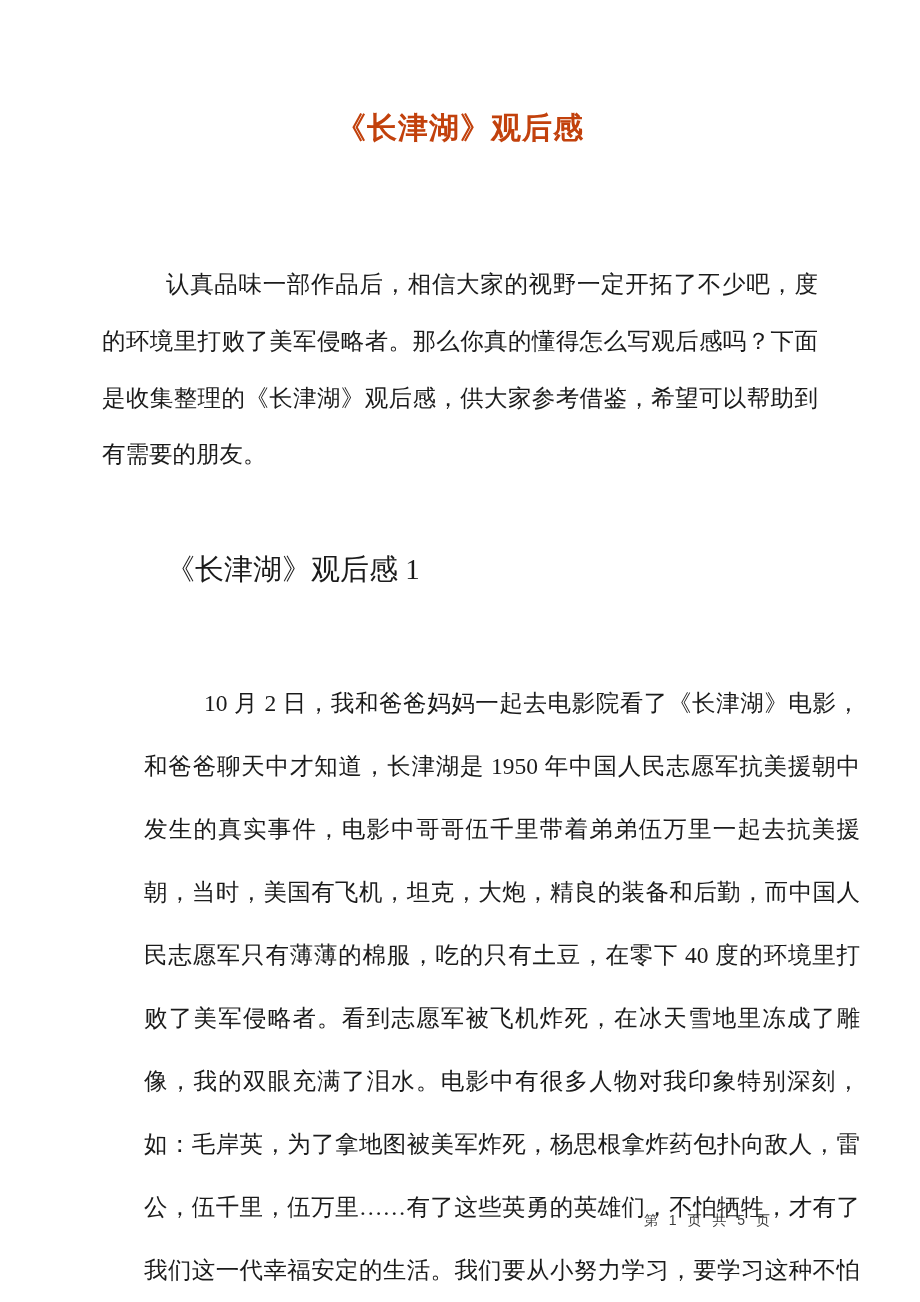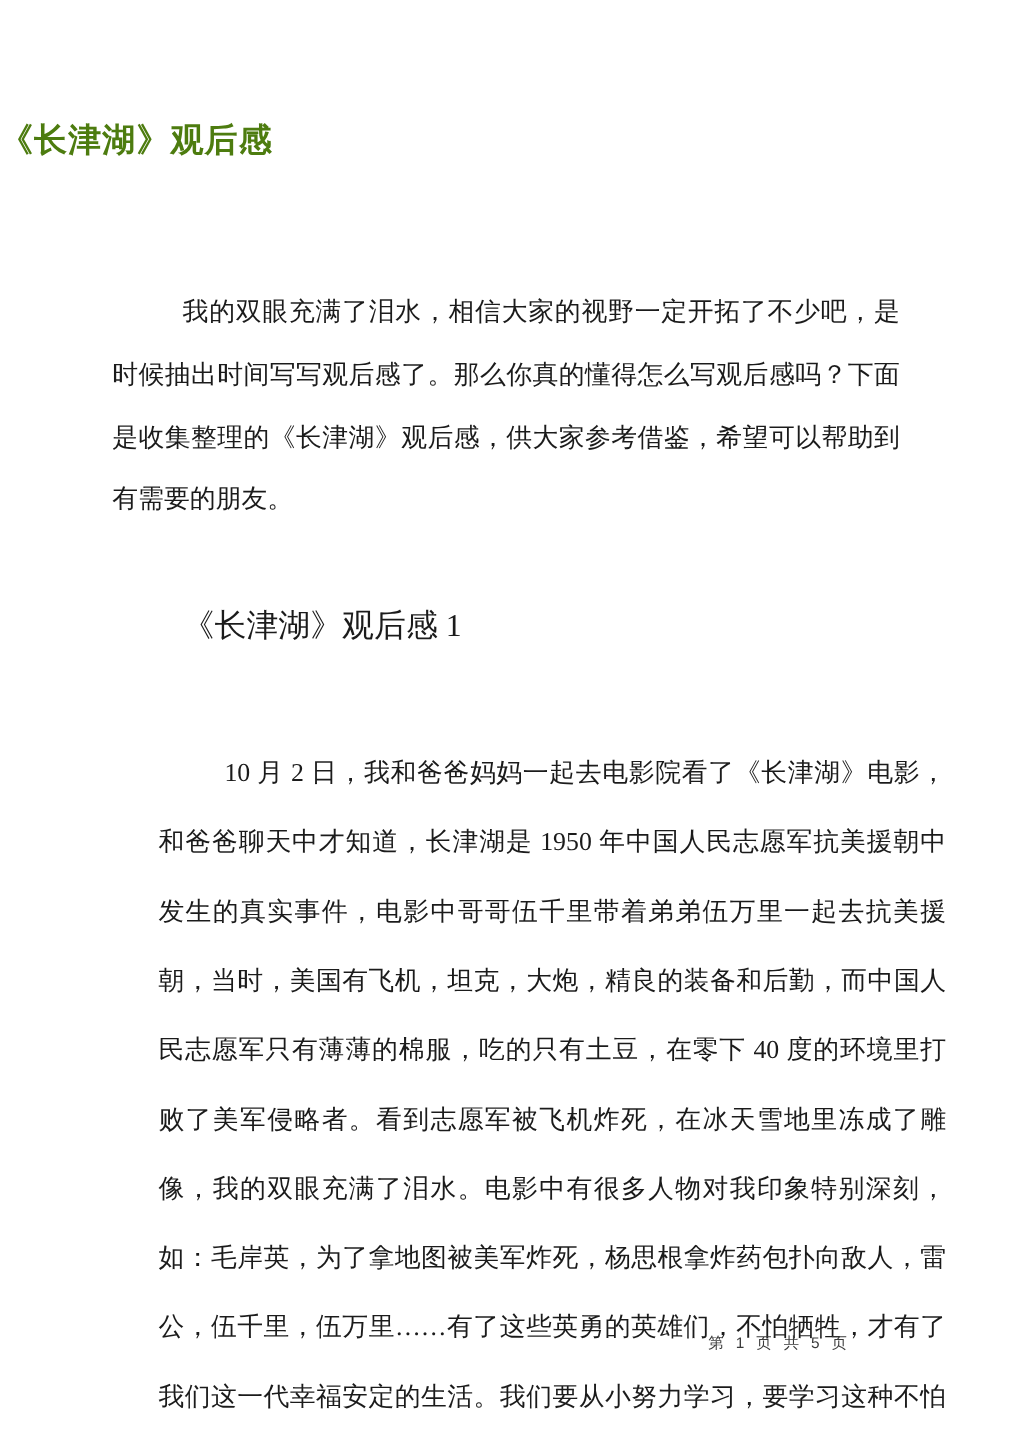--- a/index.html
+++ b/index.html
@@ -15,25 +15,26 @@
     overflow: hidden;
     color: #1b1b1b;
     font-family: "Liberation Serif", serif;
   }
   .doc-title {
     position: absolute;
     top: 106px;
     left: 0;
     right: 0;
     margin: 0;
+    text-align: center;
     font-family: "Liberation Sans", sans-serif;
     font-size: 30px;
     line-height: 44px;
     font-weight: 700;
-    color: #4d7c0f;
+    color: #c2410c;
     letter-spacing: 1px;
   }
   .para {
     position: absolute;
     left: 102px;
     width: 716px;
     margin: 0;
     font-size: 23.5px;
     text-align: justify;
     text-justify: inter-character;
@@ -74,21 +75,21 @@
     word-spacing: 3px;
   }
 </style>
 </head>
 <body>
 
 <div class="page">
 
   <h1 class="doc-title">《长津湖》观后感</h1>
 
-  <p class="para intro-para">我的双眼充满了泪水，相信大家的视野一定开拓了不少吧，是时候抽出时间写写观后感了。那么你真的懂得怎么写观后感吗？下面是收集整理的《长津湖》观后感，供大家参考借鉴，希望可以帮助到有需要的朋友。</p>
+  <p class="para intro-para">认真品味一部作品后，相信大家的视野一定开拓了不少吧，度的环境里打败了美军侵略者。那么你真的懂得怎么写观后感吗？下面是收集整理的《长津湖》观后感，供大家参考借鉴，希望可以帮助到有需要的朋友。</p>
 
   <p class="section-heading">《长津湖》观后感 1</p>
 
   <p class="para body-para">10 月 2 日，我和爸爸妈妈一起去电影院看了《长津湖》电影，和爸爸聊天中才知道，长津湖是 1950 年中国人民志愿军抗美援朝中发生的真实事件，电影中哥哥伍千里带着弟弟伍万里一起去抗美援朝，当时，美国有飞机，坦克，大炮，精良的装备和后勤，而中国人民志愿军只有薄薄的棉服，吃的只有土豆，在零下 40 度的环境里打败了美军侵略者。看到志愿军被飞机炸死，在冰天雪地里冻成了雕像，我的双眼充满了泪水。电影中有很多人物对我印象特别深刻，如：毛岸英，为了拿地图被美军炸死，杨思根拿炸药包扑向敌人，雷公，伍千里，伍万里……有了这些英勇的英雄们，不怕牺牲，才有了我们这一代幸福安定的生活。我们要从小努力学习，要学习这种不怕困难，顽强拼搏的精神，长大后一起来把我们的祖国建设的</p>
 
   <div class="page-footer">第 1 页 共 5 页</div>
 
 </div>
 
 </body></html>

